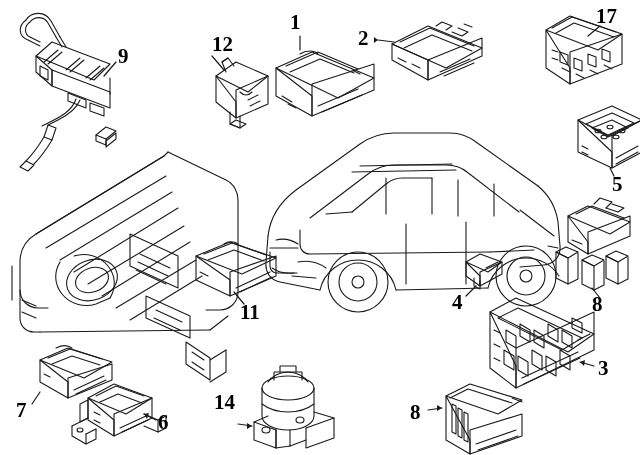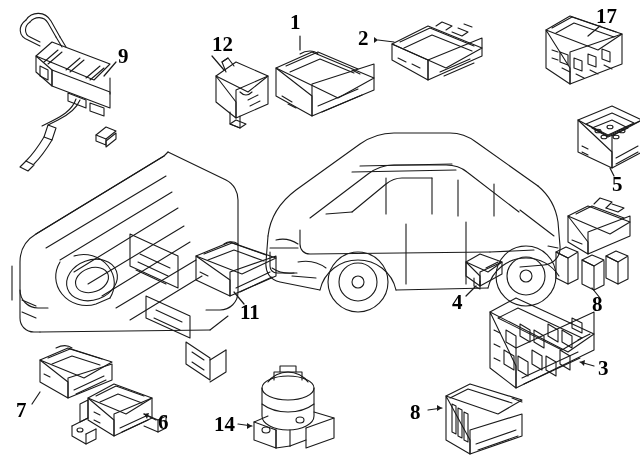--- a/index.html
+++ b/index.html
@@ -365,15 +365,15 @@
   <div class="callout" style="left:452px;top:292px;">4</div>
   <div class="callout" style="left:612px;top:174px;">5</div>
   <div class="callout" style="left:158px;top:412px;">6</div>
   <div class="callout" style="left:16px;top:400px;">7</div>
   <div class="callout" style="left:410px;top:402px;">8</div>
   <div class="callout" style="left:118px;top:46px;">9</div>
   <div class="callout" style="left:596px;top:6px;">17</div>
   <div class="callout" style="left:592px;top:294px;">8</div>
   <div class="callout" style="left:212px;top:34px;">12</div>
   <div class="callout" style="left:240px;top:302px;">11</div>
-  <div class="callout" style="left:214px;top:414px;">14</div>
+  <div class="callout" style="left:214px;top:392px;">14</div>
 
 </div>
 
 </body></html>

